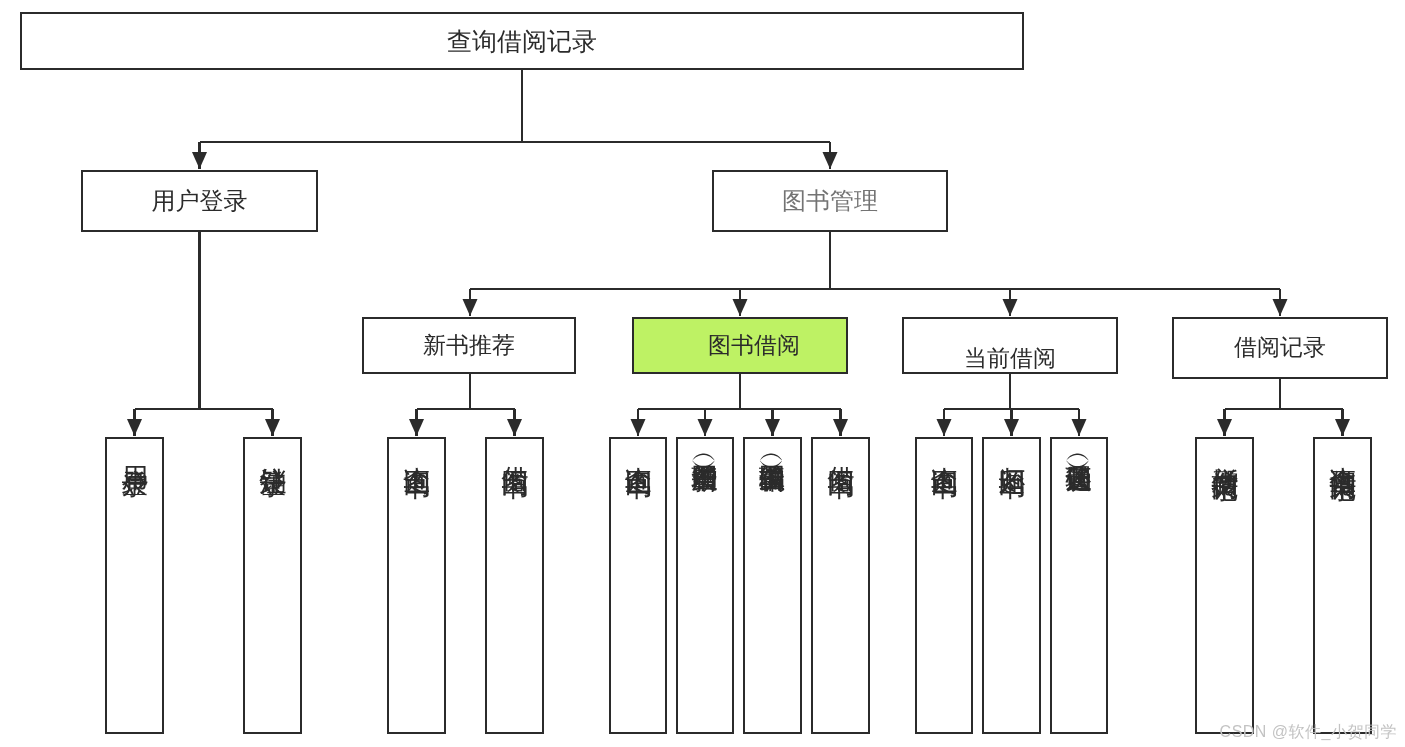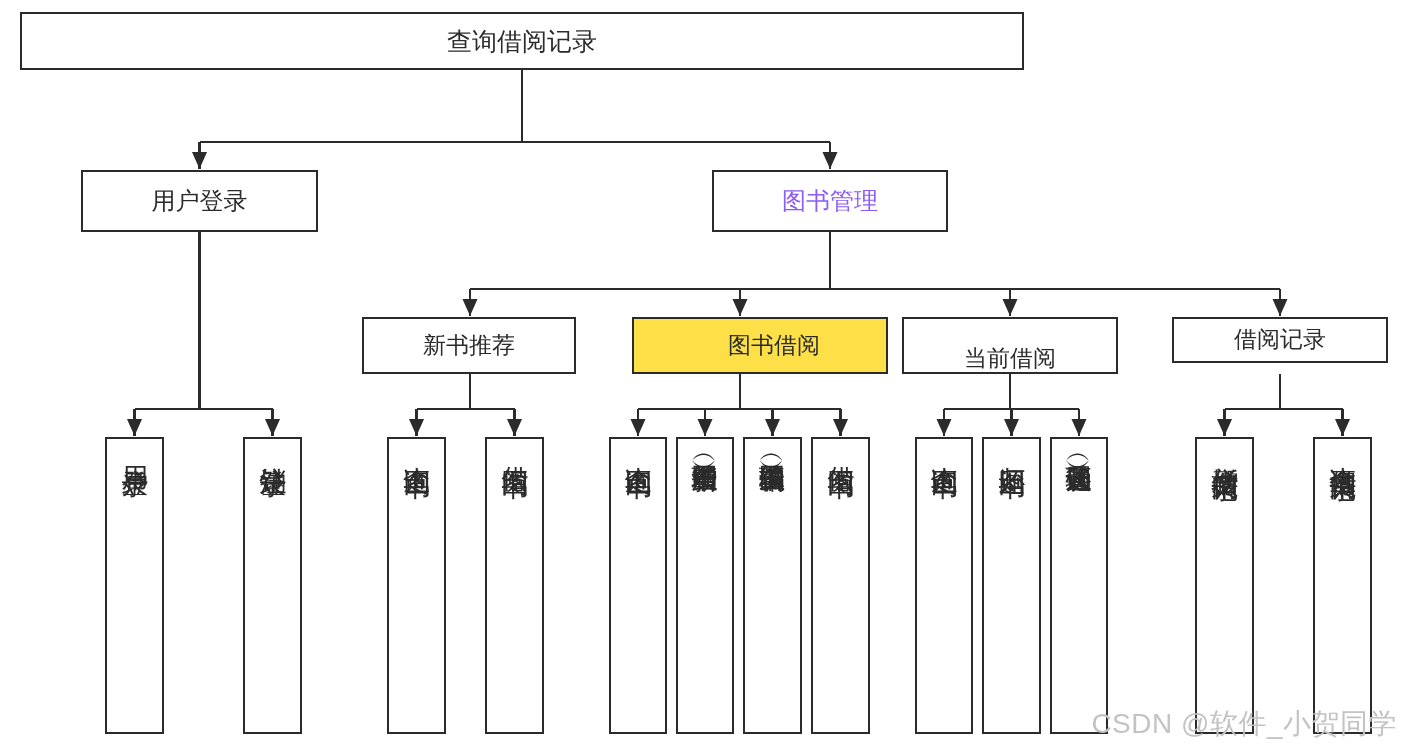--- a/index.html
+++ b/index.html
@@ -64,21 +64,21 @@
     left: 0;
     top: 0;
     width: 1405px;
     height: 747px;
     pointer-events: none;
   }
   #watermark {
     position: absolute;
     right: 8px;
     bottom: 4px;
-    font-size: 28px;
+    font-size: 16px;
     color: #c3c3c3;
     letter-spacing: 0.5px;
     white-space: nowrap;
   }
 </style>
 </head>
 <body>
 
 <div id="diagram-root">
 
@@ -138,32 +138,32 @@
     </svg>
 
   <div id="node-layer">
       <div class="node level-0" style="left: 20px; top: 12px; width: 1004px; height: 58px; border-color: rgb(43, 43, 43); background: rgb(255, 255, 255);">
         <span class="node-label" style="color: rgb(43, 43, 43);">查询借阅记录</span>
       </div>
       <div class="node level-1" style="left: 81px; top: 170px; width: 237px; height: 62px; border-color: rgb(43, 43, 43); background: rgb(255, 255, 255);">
         <span class="node-label" style="color: rgb(43, 43, 43);">用户登录</span>
       </div>
       <div class="node level-1" style="left: 712px; top: 170px; width: 236px; height: 62px; border-color: rgb(43, 43, 43); background: rgb(255, 255, 255);">
-        <span class="node-label" style="color: #8b5cf6;">图书管理</span>
+        <span class="node-label" style="color: #737373;">图书管理</span>
       </div>
       <div class="node level-2" style="left: 362px; top: 317px; width: 214px; height: 57px; border-color: rgb(43, 43, 43); background: rgb(255, 255, 255);">
         <span class="node-label" style="color: rgb(43, 43, 43);">新书推荐</span>
       </div>
-      <div class="node level-2" style="left: 632px; top: 317px; width: 256px; height: 57px; border-color: rgb(43, 43, 43); background: #fde047; padding-left: 28px;">
+      <div class="node level-2" style="left: 632px; top: 317px; width: 216px; height: 57px; border-color: rgb(43, 43, 43); background: #bef264; padding-left: 28px;">
         <span class="node-label" style="color: rgb(43, 43, 43);">图书借阅</span>
       </div>
       <div class="node level-2" style="left: 902px; top: 317px; width: 216px; height: 57px; border-color: rgb(43, 43, 43); background: rgb(255, 255, 255); align-items: flex-end;">
         <span class="node-label" style="color: rgb(43, 43, 43);">当前借阅</span>
       </div>
-      <div class="node level-2" style="left: 1172px; top: 317px; width: 216px; height: 46px; border-color: rgb(43, 43, 43); background: rgb(255, 255, 255);">
+      <div class="node level-2" style="left: 1172px; top: 317px; width: 216px; height: 62px; border-color: rgb(43, 43, 43); background: rgb(255, 255, 255);">
         <span class="node-label" style="color: rgb(43, 43, 43);">借阅记录</span>
       </div>
       <div class="node level-3 leaf" style="left: 105px; top: 437px; width: 59px; height: 297px; border-color: rgb(43, 43, 43); background: rgb(255, 255, 255);">
         <span class="node-label" style="color: rgb(43, 43, 43);">用户登录</span>
       </div>
       <div class="node level-3 leaf" style="left: 243px; top: 437px; width: 59px; height: 297px; border-color: rgb(43, 43, 43); background: rgb(255, 255, 255);">
         <span class="node-label" style="color: rgb(43, 43, 43);">注销登录</span>
       </div>
       <div class="node level-3 leaf" style="left: 387px; top: 437px; width: 59px; height: 297px; border-color: rgb(43, 43, 43); background: rgb(255, 255, 255);">
         <span class="node-label" style="color: rgb(43, 43, 43);">查询图书</span>

